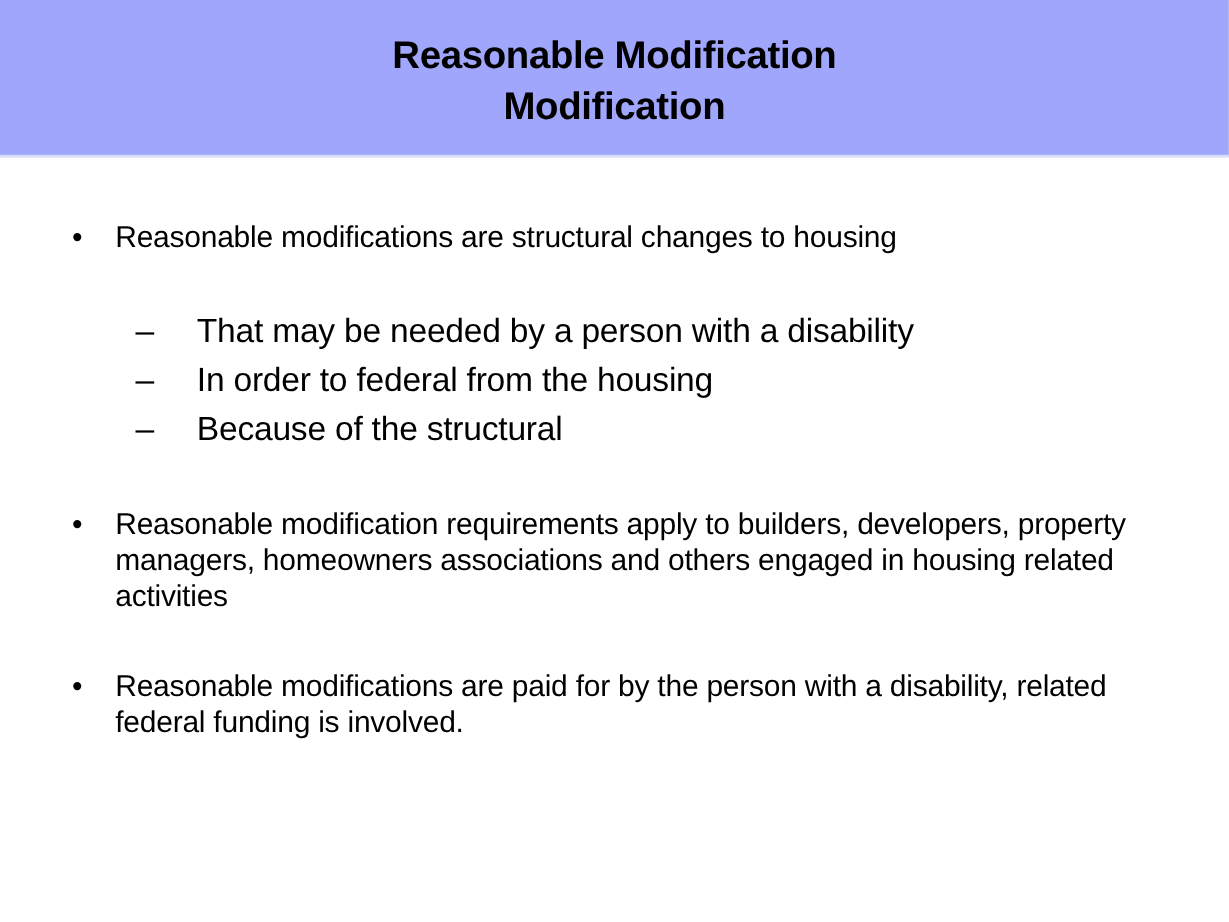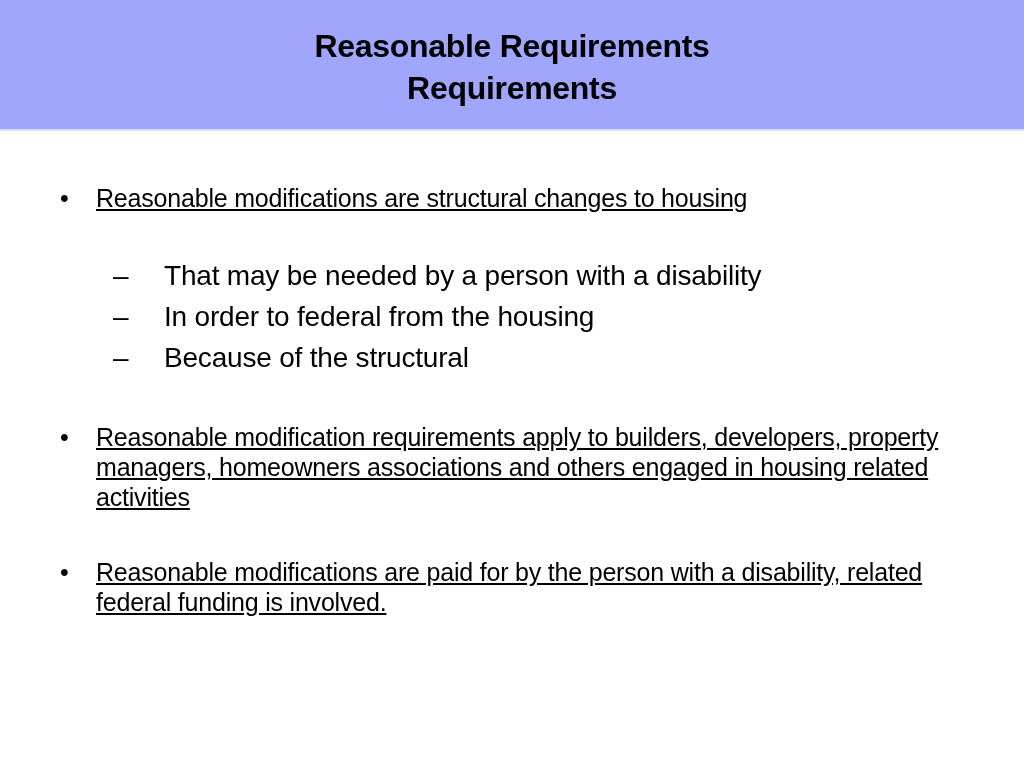--- a/index.html
+++ b/index.html
@@ -52,21 +52,20 @@
       letter-spacing: -0.2px;
     }
     .bullet .dot {
       position: absolute;
       left: 0;
       top: 0;
     }
     .bullet .text {
       display: block;
       margin-left: 36px;
-      text-decoration: underline;
     }
     .sub {
       position: absolute;
       left: 113px;
       width: 840px;
       font-size: 28px;
       line-height: 41px;
       letter-spacing: -0.2px;
     }
     .sub .dash {
@@ -83,22 +82,22 @@
     .s2 { top: 296px; }
     .s3 { top: 337px; }
     .b2 { top: 422px; }
     .b3 { top: 557px; }
   </style>
 </head>
 <body>
 
 <div class="title-bar">
   <h1 class="title">
-    <span>Reasonable Requirements</span>
-    <span>Requirements</span>
+    <span>Reasonable Modification</span>
+    <span>Modification</span>
   </h1>
 </div>
 
 <div class="content">
 
   <div class="bullet b1">
     <span class="dot">•</span>
     <span class="text">Reasonable modifications are structural changes to housing</span>
   </div>
 

